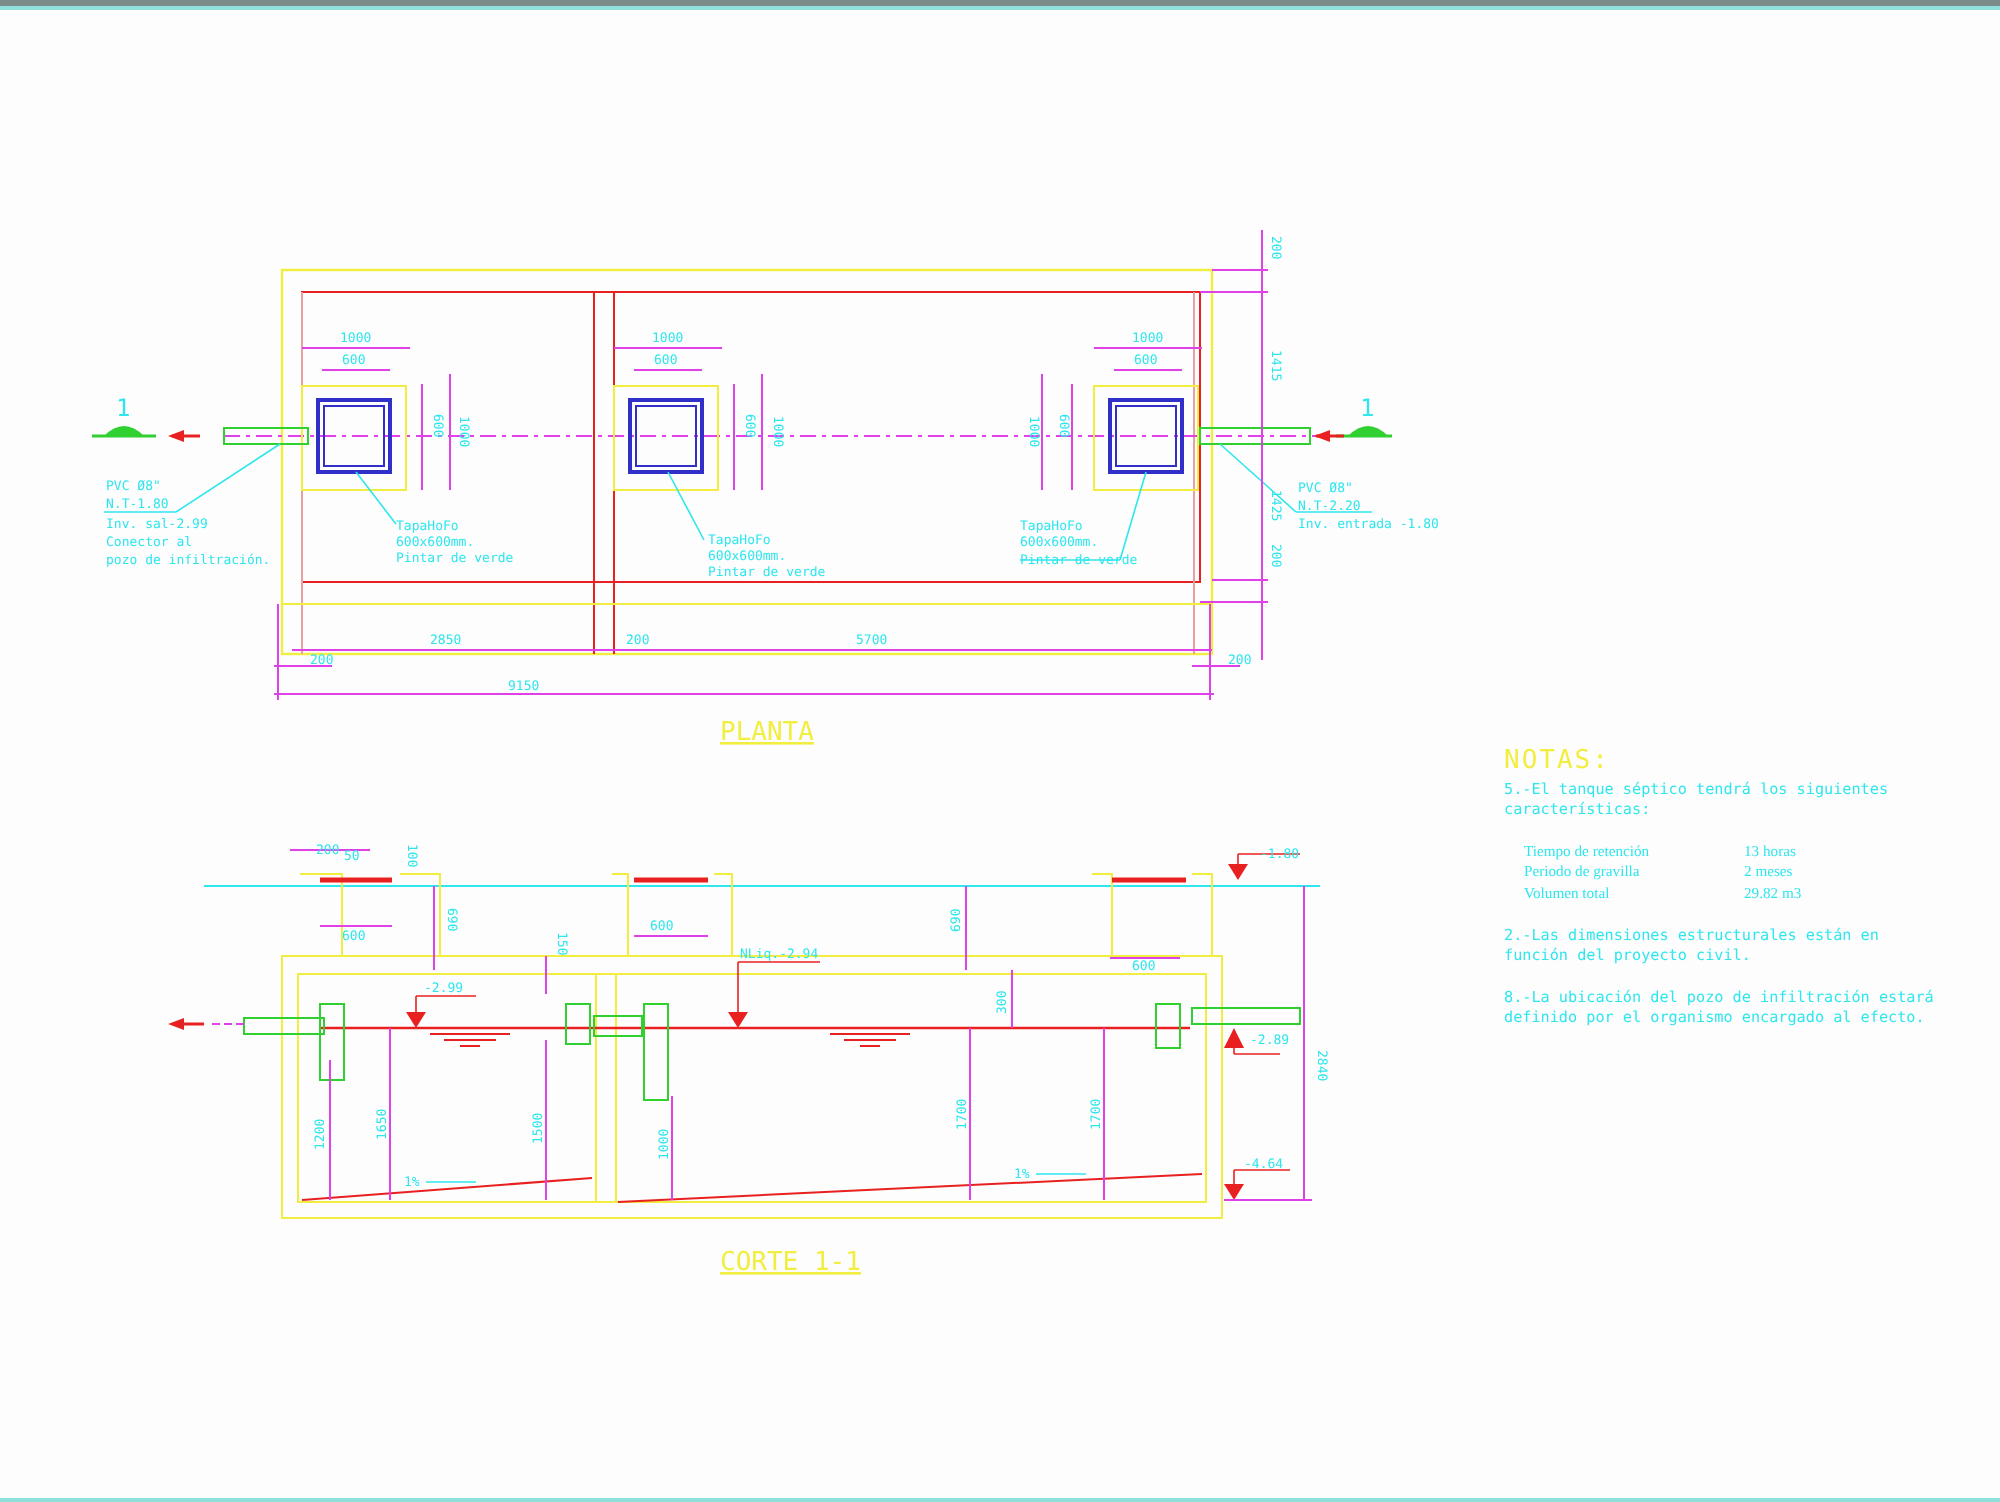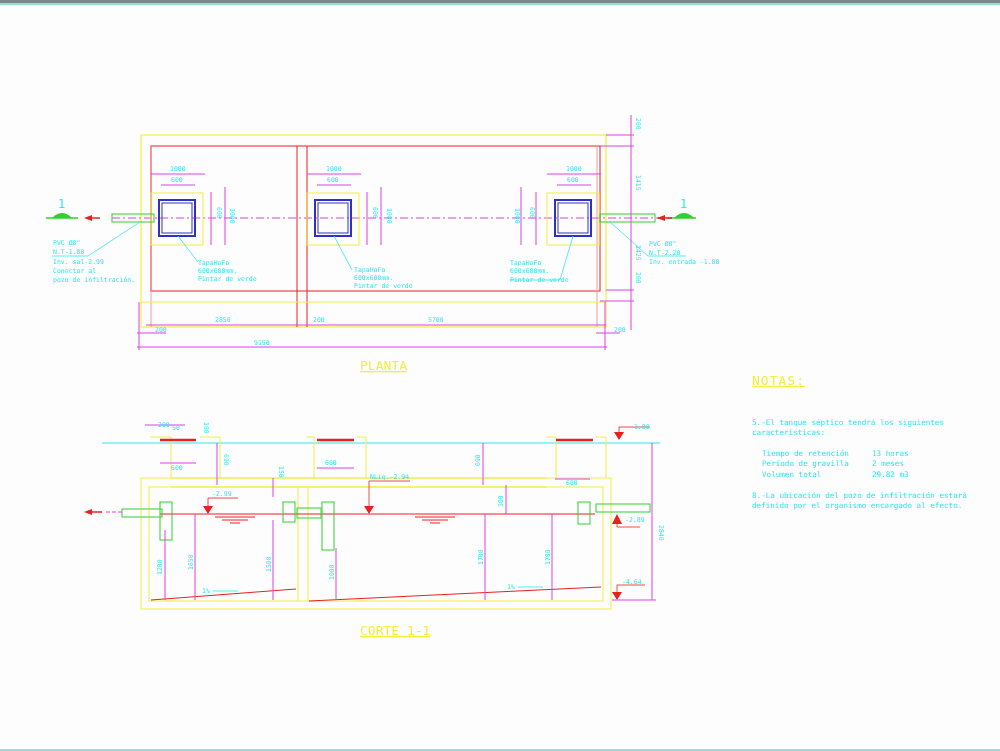--- a/index.html
+++ b/index.html
@@ -5,24 +5,24 @@
   html,body{margin:0;padding:0;background:#fdfdfd;}
   body{width:1000px;height:751px;position:relative;overflow:hidden;font-family:"DejaVu Sans Mono",monospace;}
   .topbar{position:absolute;left:0;top:0;width:1000px;height:3px;background:#7a8a88;}
   .topbar2{position:absolute;left:0;top:3px;width:1000px;height:2px;background:#8fe0dc;}
   .botbar{position:absolute;left:0;top:749px;width:1000px;height:2px;background:#8fe0dc;}
   svg{position:absolute;left:0;top:0;}
   svg text{font-family:"DejaVu Sans Mono",monospace;}
   .cys{fill:#2ee6ee;font-size:6.5px;}
   .ttl{fill:#f2ee40;font-size:13px;text-decoration:underline;}
   .notes{position:absolute;left:752px;top:376px;width:240px;color:#2ee6ee;font-size:7.6px;line-height:10.6px;}
-  .notes .h{color:#f2ee40;font-size:13px;text-decoration:underline;margin-bottom:31px;letter-spacing:1px;}
+  .notes .h{color:#f2ee40;font-size:13px;margin-bottom:3px;letter-spacing:1px;}
   .notes p{margin:0 0 10px 0;white-space:pre-wrap;}
   .notes .tbl{margin:0 0 10px 10px;}
-  .notes .row{display:flex;}
+  .notes .row{display:flex;font-family:Liberation Serif, serif;}
   .notes .row span:first-child{width:110px;}
 </style>
 </head>
 <body>
 
 <div class="topbar"></div>
 <div class="topbar2"></div>
 
 <svg width="1000" height="751" viewBox="0 0 1000 751">
 
@@ -279,17 +279,19 @@
       </div>
     <div class="row">
         <span>Periodo de gravilla</span>
         <span>   2 meses</span>
       </div>
     <div class="row">
         <span>Volumen total</span>
         <span>    29.82 m3</span>
       </div>
   </div>
+  <p>2.-Las dimensiones estructurales están en
+función del proyecto civil.</p>
   <p>8.-La ubicación del pozo de infiltración estará
 definido por el organismo encargado al efecto.</p>
 </div>
 
 <div class="botbar"></div>
 
 </body></html>

